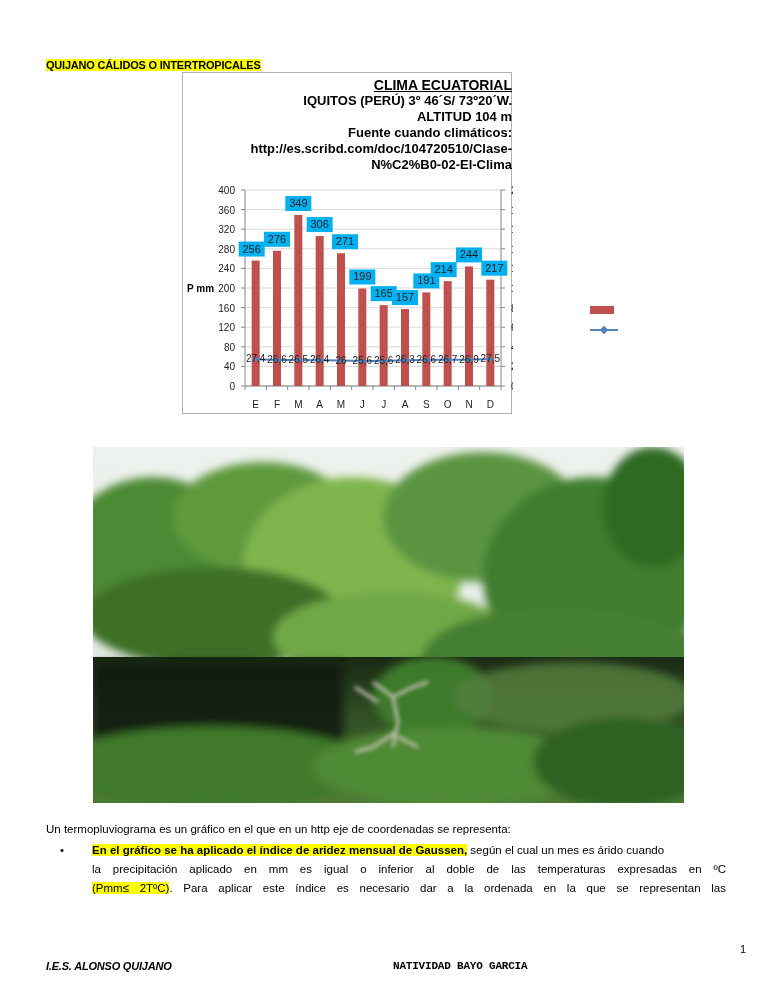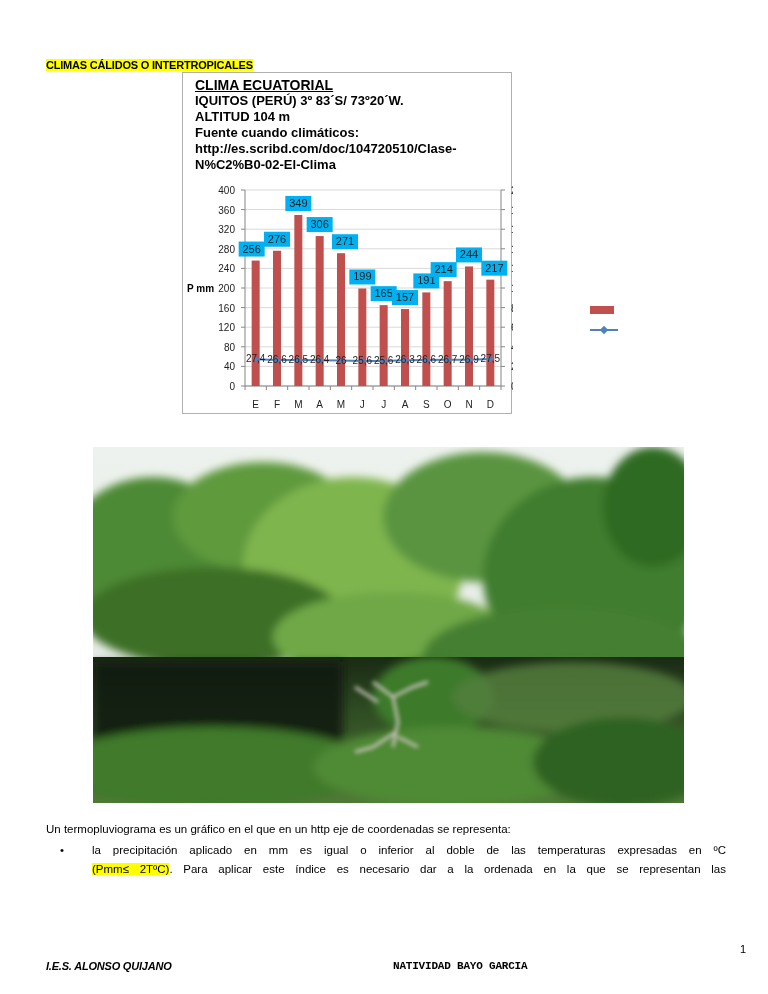--- a/index.html
+++ b/index.html
@@ -12,21 +12,21 @@
       position: absolute; left: 46px; top: 59px;
       font-family: "Liberation Sans", sans-serif; font-weight: bold; font-size: 11px;
       letter-spacing: -0.2px;
     }
 
     #chart-box {
       position: absolute; left: 182px; top: 72px; width: 330px; height: 342px;
       border: 1px solid #b0b0b0; background: #fff;
     }
     #chart-title {
-      position: absolute; left: 12px; top: 4px; width: 100%; text-align: left;
+      position: absolute; left: 1px; top: 4px; width: 100%; text-align: right;
       font-family: "Liberation Sans", sans-serif; font-weight: bold; font-size: 13px; line-height: 16px;
     }
     #chart-title .l1 { text-decoration: underline; font-size: 14px; }
 
     #chart-svg { position: absolute; left: 0; top: 0; }
 
     #paragraph {
       position: absolute; left: 46px; top: 820px; width: 680px;
       font-family: "Liberation Sans", sans-serif; font-size: 11.5px; line-height: 19px;
     }
@@ -41,21 +41,21 @@
     #footer-right { position: absolute; left: 393px; top: 960px; font-size: 11px; font-weight: bold; font-family: Liberation Mono, monospace; letter-spacing: -0.2px; }
 
     #photo {
       position: absolute; left: 93px; top: 447px; width: 591px; height: 356px; overflow: hidden;
     }
   </style>
 </head>
 <body>
 
 <div id="section-title">
-  <span class="hl">CLIMAS CÁLIDOS O INTERTROPICALES</span>
+  <span class="hl">QUIJANO CÁLIDOS O INTERTROPICALES</span>
 </div>
 
 <div id="chart-box">
   <svg id="chart-svg" width="330" height="342" xmlns="http://www.w3.org/2000/svg">
       <line x1="62" x2="318" y1="313" y2="313" stroke="#d9d9d9" stroke-width="1"></line>
       <line x1="58" x2="62" y1="313" y2="313" stroke="#868686" stroke-width="1"></line>
       <text x="52" y="317" text-anchor="end" font-size="10" font-family="Liberation Sans, sans-serif" fill="#222">0</text>
       <line x1="62" x2="318" y1="293.4" y2="293.4" stroke="#d9d9d9" stroke-width="1"></line>
       <line x1="58" x2="62" y1="293.4" y2="293.4" stroke="#868686" stroke-width="1"></line>
       <text x="52" y="297.4" text-anchor="end" font-size="10" font-family="Liberation Sans, sans-serif" fill="#222">40</text>
@@ -196,21 +196,21 @@
       <rect x="247.66666666666663" y="189.14" width="26" height="15" fill="#00b0f0"></rect>
       <text x="260.66666666666663" y="200.14" text-anchor="middle" font-size="11" font-family="Liberation Sans, sans-serif" fill="#1f1f1f">214</text>
       <rect x="273" y="174.44" width="26" height="15" fill="#00b0f0"></rect>
       <text x="286" y="185.44" text-anchor="middle" font-size="11" font-family="Liberation Sans, sans-serif" fill="#1f1f1f">244</text>
       <rect x="298.3333333333333" y="187.67000000000002" width="26" height="15" fill="#00b0f0"></rect>
       <text x="311.3333333333333" y="198.67000000000002" text-anchor="middle" font-size="11" font-family="Liberation Sans, sans-serif" fill="#1f1f1f">217</text>
       <rect x="407" y="0" width="0" height="0"></rect>
     </svg>
   <div id="chart-title">
     <div class="l1">CLIMA ECUATORIAL</div>
-    <div>IQUITOS (PERÚ) 3º 83´S/ 73º20´W.</div>
+    <div>IQUITOS (PERÚ) 3º 46´S/ 73º20´W.</div>
     <div>ALTITUD 104 m</div>
     <div>Fuente cuando climáticos:</div>
     <div>http://es.scribd.com/doc/104720510/Clase-</div>
     <div>N%C2%B0-02-El-Clima</div>
   </div>
 </div>
 
 <div id="photo">
   <svg width="591" height="356" xmlns="http://www.w3.org/2000/svg">
     <defs>
@@ -261,20 +261,21 @@
       <path d="M303 285 L280 300 L262 305"></path>
       <path d="M305 290 L325 300"></path>
     </g>
   </svg>
 </div>
 
 <div id="paragraph">
   <div>Un termopluviograma  es un gráfico en el que en un http eje de coordenadas se representa:</div>
   <div id="bullet-row">
     <span id="bullet-dot">•</span>
+    <div class="indent"><span class="hl bold">En el gráfico se ha aplicado el índice de aridez mensual  de Gaussen,</span><span> según el cual un mes es árido cuando</span></div>
     <div class="indent justify">la precipitación aplicado en mm es igual o inferior al doble de las temperaturas expresadas en ºC</div>
     <div class="indent justify"><span class="hl">(Pmm≤ 2TºC)</span><span>. Para aplicar este índice es necesario dar a la ordenada en la que se representan las</span></div>
   </div>
 </div>
 
 <div id="page-number">1</div>
 <div id="footer-left">I.E.S. ALONSO QUIJANO</div>
 <div id="footer-right">NATIVIDAD BAYO GARCIA</div>
 
 <div style="position:absolute;left:590px;top:300px;font-family:'Liberation Sans',sans-serif;font-size:11px;color:#333;">

